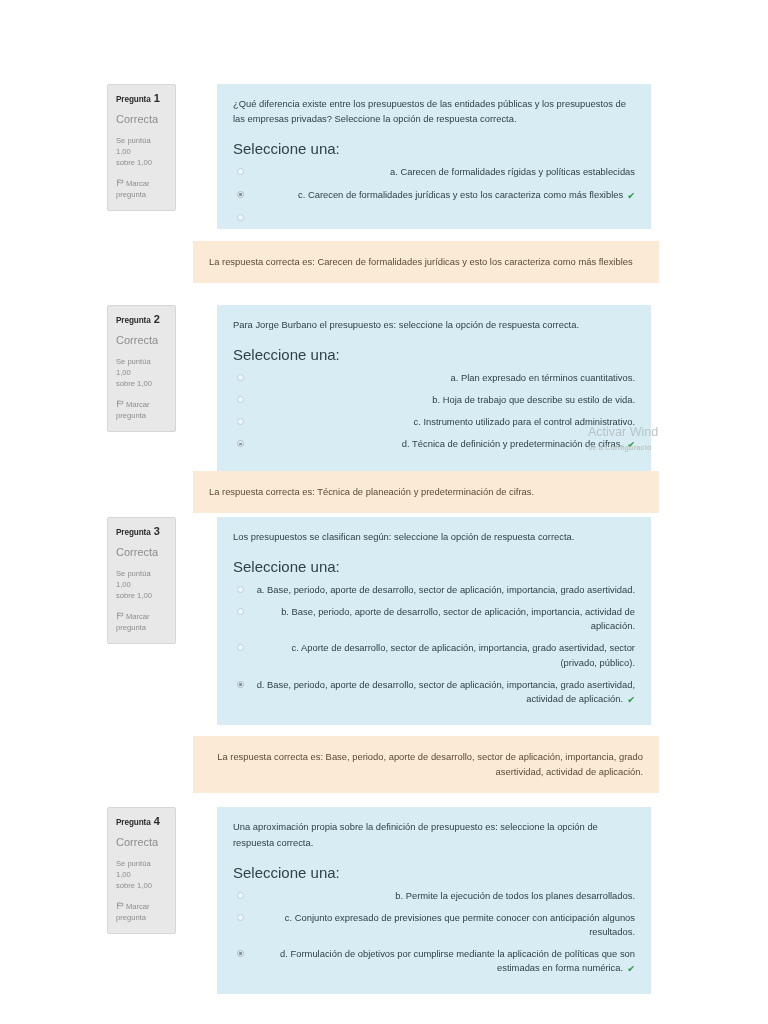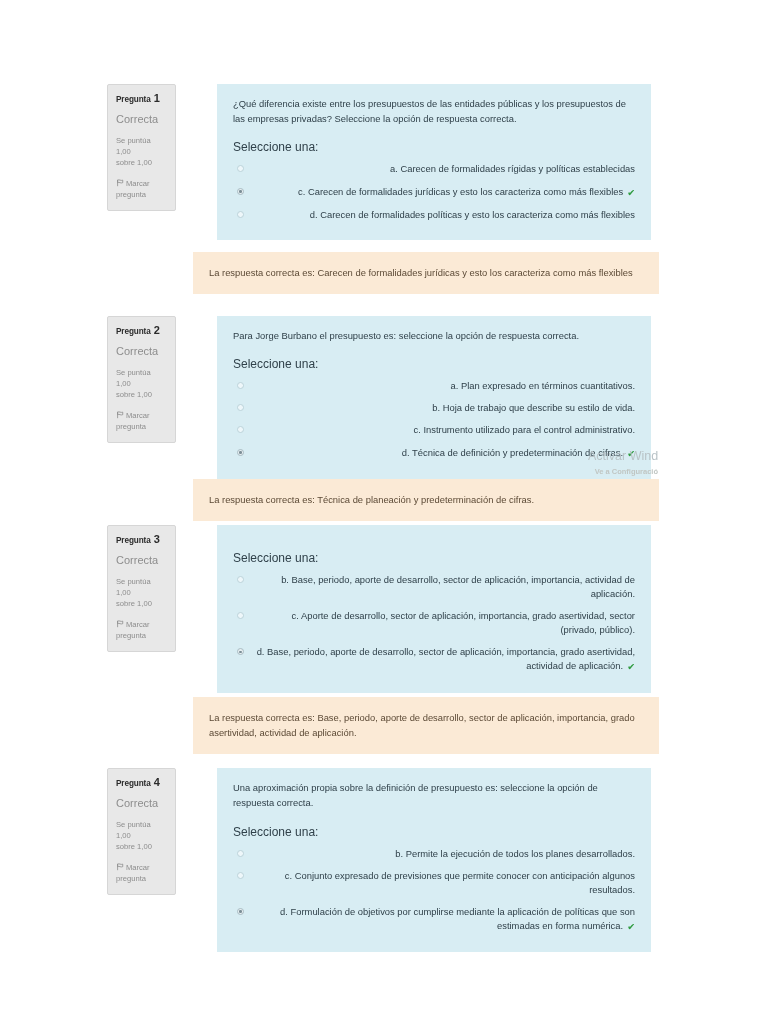--- a/index.html
+++ b/index.html
@@ -92,21 +92,21 @@
     padding: 12px 16px 14px 16px;
     box-sizing: border-box;
     width: 434px;
   }
   .qtext {
     font-size: 9.4px;
     line-height: 1.62;
     color: #30414a;
   }
   .answer-head {
-    font-size: 12px;
+    font-size: 15px;
     color: #30414a;
     margin-top: 14px;
     margin-bottom: 4px;
   }
   ul.answers {
     list-style: none;
     margin: 0;
     padding: 0;
     text-align: right;
   }
@@ -157,24 +157,24 @@
     padding: 13px 16px 14px 16px;
     font-size: 9.4px;
     line-height: 1.62;
     color: #5c4a36;
   }
 
   
   .watermark {
     position: absolute;
     left: 588px;
-    top: 449px;
+    top: 425px;
     width: 70px;
     overflow: hidden;
-    text-align: right;
+    text-align: left;
     pointer-events: none;
     user-select: none;
   }
   .wm-1 {
     font-size: 12.5px;
     color: #b9c3c7;
     white-space: nowrap;
     line-height: 1.25;
   }
   .wm-2 {
@@ -200,21 +200,21 @@
           <div class="q-flag"><svg viewBox="0 0 10 10" class="flag-icon">
               <path d="M2 1 L2 9 M2 1.4 C4 0.2 6 2.6 8.4 1.4 L8.4 4.6 C6 5.8 4 3.4 2 4.6 Z" fill="none" stroke="#8d8d8d" stroke-width="1" stroke-linejoin="round"></path>
             </svg>Marcar<br>pregunta</div>
         </div>
         <div class="q-body">
           <div class="qtext">¿Qué diferencia existe entre los presupuestos de las entidades públicas y los presupuestos de las empresas privadas? Seleccione la opción de respuesta correcta.</div>
           <div class="answer-head">Seleccione una:</div>
           <ul class="answers">
             <li><span class="radio"></span><span>a. Carecen de formalidades rígidas y políticas establecidas</span></li>
             <li><span class="radio checked"></span><span>c. Carecen de formalidades jurídicas y esto los caracteriza como más flexibles</span><span class="tick">✔</span></li>
-            <li><span class="radio"></span><span>d. Carecen de formalidades políticas y esto los caracteriza como más flexibles</span></li>
+            <li><span class="radio"></span></li>
           </ul>
         </div>
       </div>
       <div style="margin-top: 12px;">
         <div class="feedback">La respuesta correcta es: Carecen de formalidades jurídicas y esto los caracteriza como más flexibles</div>
       </div>
       <div style="height: 22px;"></div>
       <div class="question">
         <div class="info-col">
           <div class="q-number">Pregunta <span class="num">2</span></div>
@@ -242,29 +242,31 @@
       <div class="question">
         <div class="info-col">
           <div class="q-number">Pregunta <span class="num">3</span></div>
           <div class="q-state">Correcta</div>
           <div class="q-grade">Se puntúa 1,00<br>sobre 1,00</div>
           <div class="q-flag"><svg viewBox="0 0 10 10" class="flag-icon">
               <path d="M2 1 L2 9 M2 1.4 C4 0.2 6 2.6 8.4 1.4 L8.4 4.6 C6 5.8 4 3.4 2 4.6 Z" fill="none" stroke="#8d8d8d" stroke-width="1" stroke-linejoin="round"></path>
             </svg>Marcar<br>pregunta</div>
         </div>
         <div class="q-body">
-          <div class="answer-head">Seleccione una:</div>
-          <ul class="answers">
+          <div class="qtext">Los presupuestos se clasifican según: seleccione la opción de respuesta correcta.</div>
+          <div class="answer-head">Seleccione una:</div>
+          <ul class="answers">
+            <li><span class="radio"></span><span>a. Base, periodo, aporte de desarrollo, sector de aplicación, importancia, grado asertividad.</span></li>
             <li><span class="radio"></span><span>b. Base, periodo, aporte de desarrollo, sector de aplicación, importancia, actividad de aplicación.</span></li>
             <li><span class="radio"></span><span>c. Aporte de desarrollo, sector de aplicación, importancia, grado asertividad, sector (privado, público).</span></li>
             <li><span class="radio checked"></span><span>d. Base, periodo, aporte de desarrollo, sector de aplicación, importancia, grado asertividad, actividad de aplicación.</span><span class="tick">✔</span></li>
           </ul>
         </div>
       </div>
-      <div style="margin-top: 4px;">
+      <div style="margin-top: 11px; text-align: right;">
         <div class="feedback">La respuesta correcta es: Base, periodo, aporte de desarrollo, sector de aplicación, importancia, grado asertividad, actividad de aplicación.</div>
       </div>
       <div style="height: 14px;"></div>
       <div class="question">
         <div class="info-col">
           <div class="q-number">Pregunta <span class="num">4</span></div>
           <div class="q-state">Correcta</div>
           <div class="q-grade">Se puntúa 1,00<br>sobre 1,00</div>
           <div class="q-flag"><svg viewBox="0 0 10 10" class="flag-icon">
               <path d="M2 1 L2 9 M2 1.4 C4 0.2 6 2.6 8.4 1.4 L8.4 4.6 C6 5.8 4 3.4 2 4.6 Z" fill="none" stroke="#8d8d8d" stroke-width="1" stroke-linejoin="round"></path>

